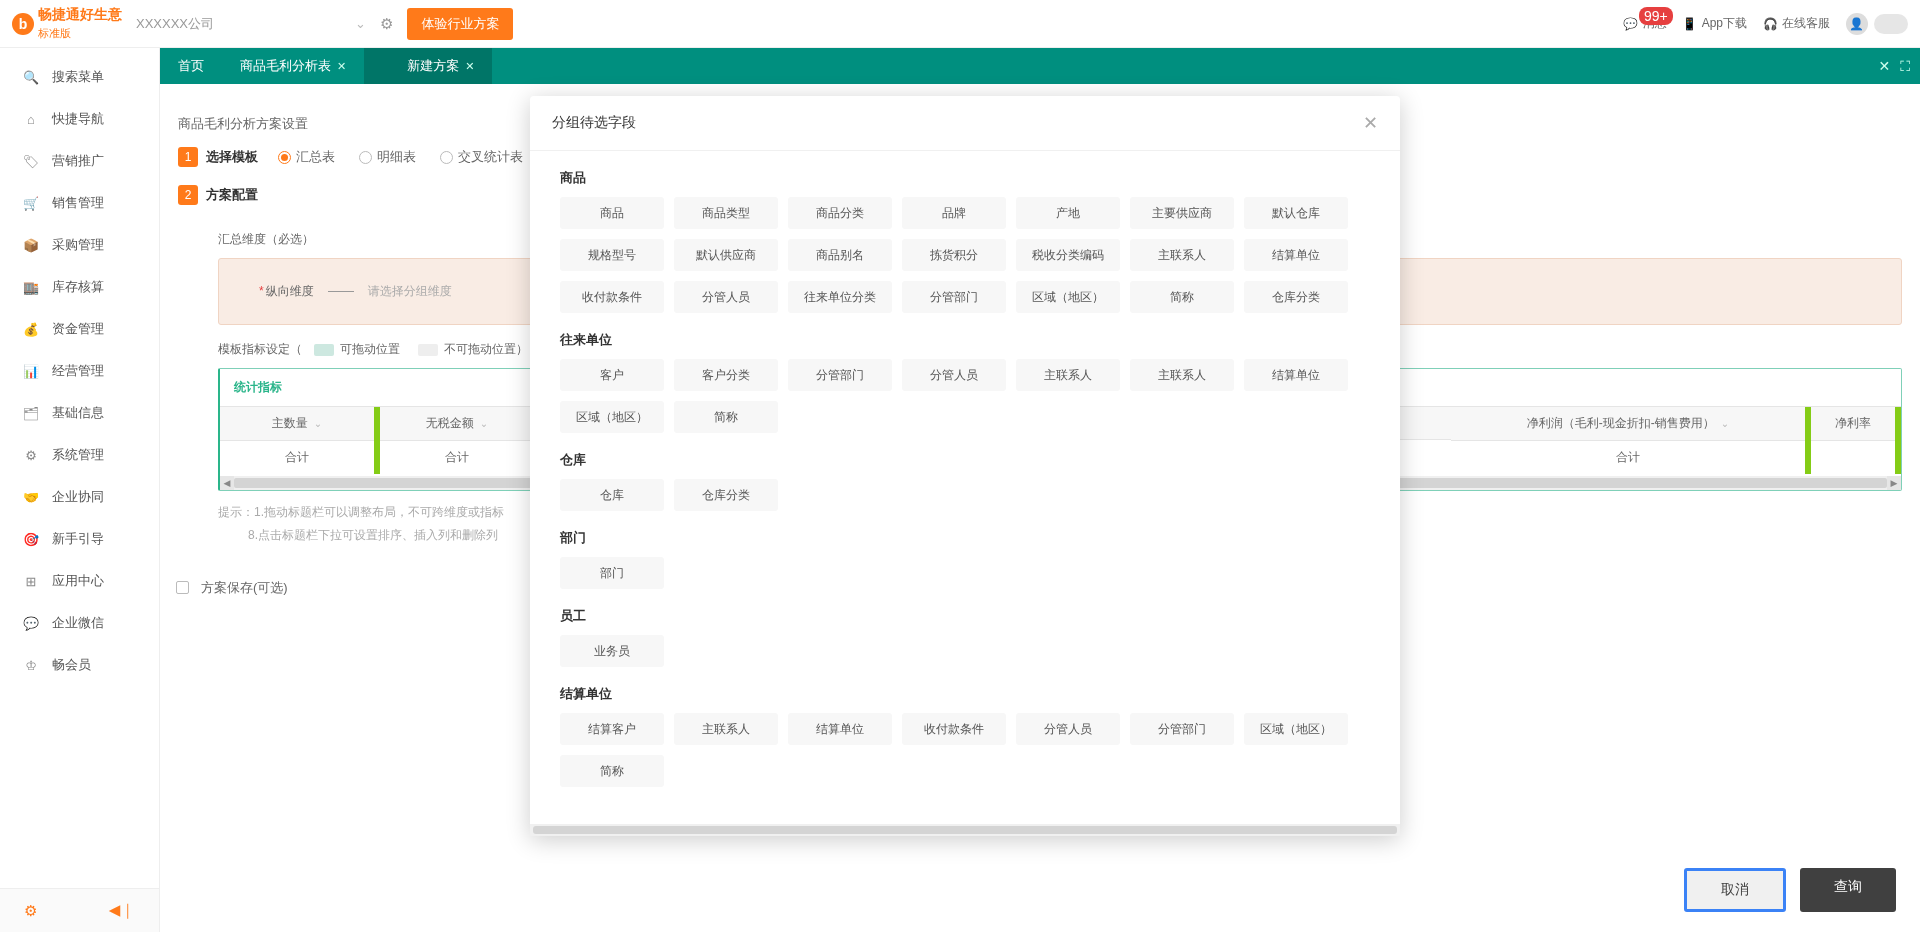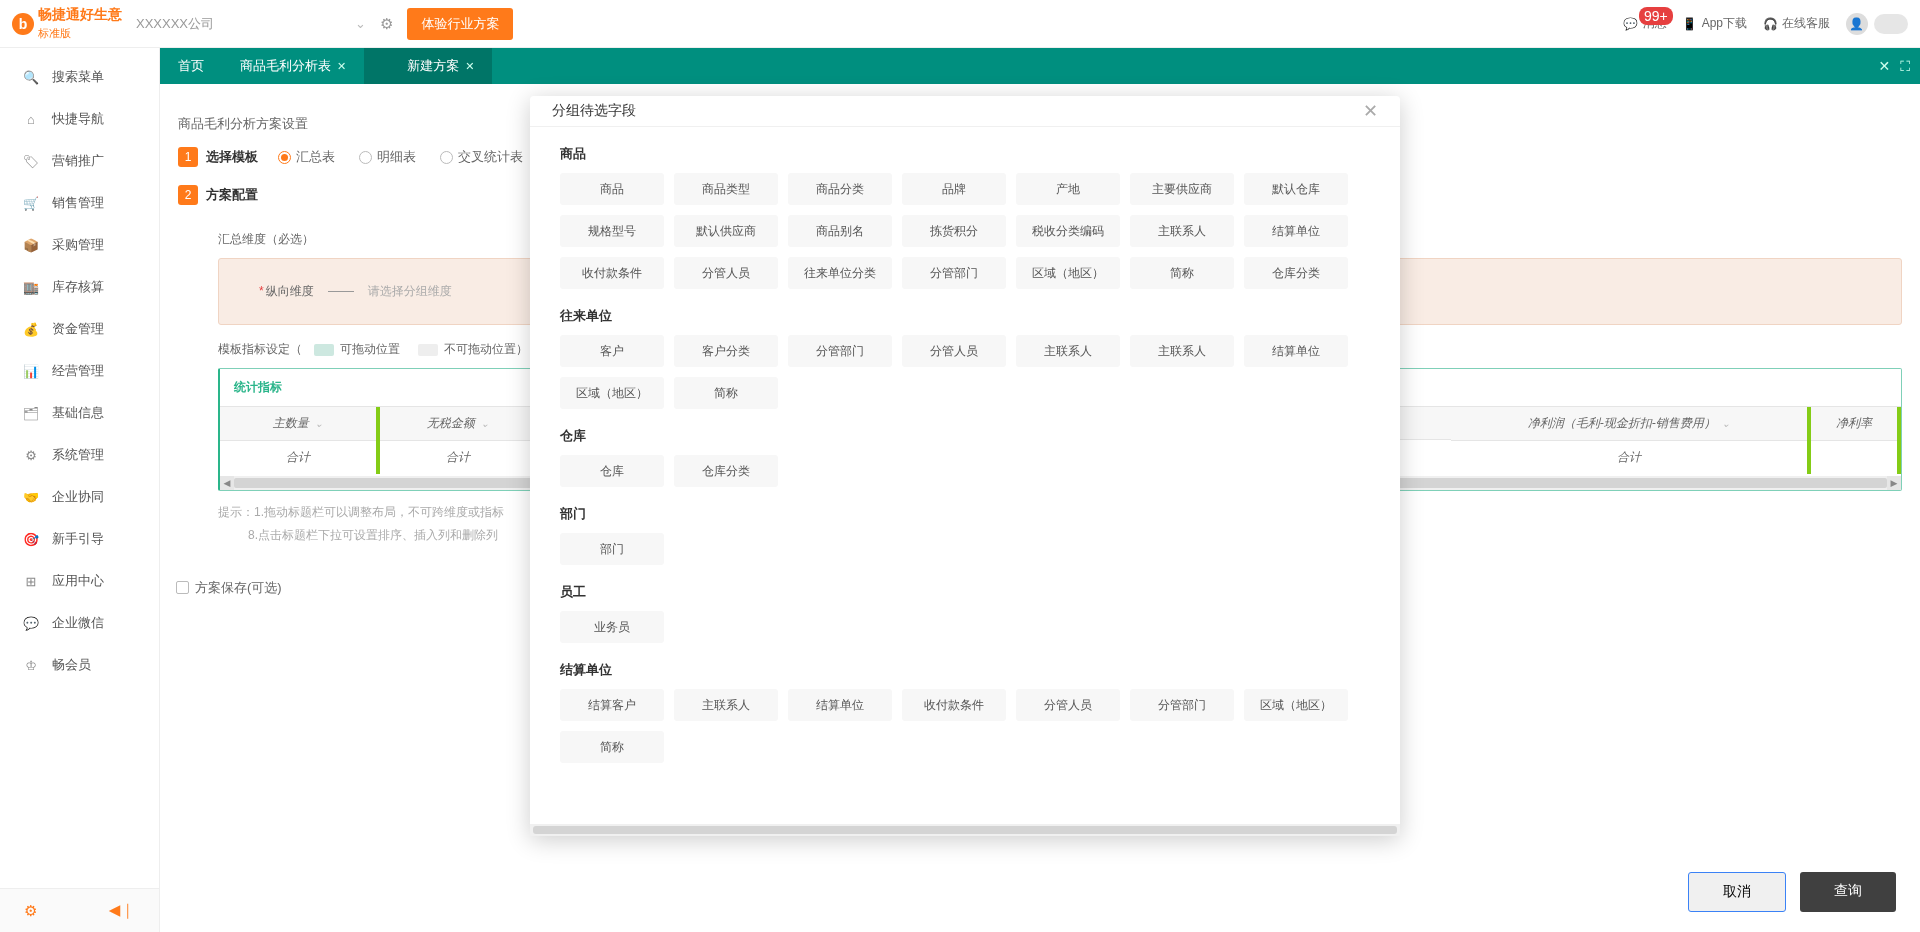--- a/index.html
+++ b/index.html
@@ -63,43 +63,43 @@
 .indicator-row { display: flex; align-items: center; margin-top: 16px; margin-bottom: 10px; font-size: 12px; color: #666; }
 .ind-label { margin-right: 12px; }
 .legend { display: flex; align-items: center; gap: 6px; margin-right: 18px; }
 .leg-box { width: 20px; height: 12px; border-radius: 2px; }
 .leg-a { background: #cde8e0; }
 .leg-b { background: #eee; }
 
 .stats-box { border: 1px solid #7fd0b8; border-left: 2px solid #2ab58a; border-radius: 2px; }
 .stats-header { padding: 10px 14px; color: #2ab58a; font-size: 12px; font-weight: bold; border-bottom: 1px solid #e5e5e5; }
 .stats-table { display: flex; }
-.st-col { border-right: 4px solid #84cc16; font-style: italic; }
+.st-col { border-right: 6px solid #84cc16; }
 .st-head { background: #f7f7f7; padding: 8px 0; text-align: center; font-size: 12px; color: #666; border-bottom: 1px solid #e5e5e5; display: flex; align-items: center; justify-content: center; gap: 6px; }
 .st-body { padding: 8px 0; text-align: center; font-size: 12px; color: #666; }
 .st-chev { color: #bbb; font-size: 10px; }
 .scroll-track { height: 14px; background: #f0f0f0; display: flex; align-items: center; position: relative; margin-top: 2px; }
 .scroll-arrow { width: 14px; height: 14px; background: #e6e6e6; display: flex; align-items: center; justify-content: center; font-size: 9px; color: #888; }
 .scroll-thumb { position: absolute; left: 14px; right: 14px; top: 2px; bottom: 2px; background: #d4d4d4; border-radius: 2px; }
 .scroll-right { margin-left: auto; }
 
 .hints { font-size: 12px; color: #aaa; margin-top: 10px; line-height: 1.9; }
-.save-row { margin-top: 18px; display: flex; align-items: center; gap: 6px; font-size: 13px; color: #666; }
+.save-row { margin-top: 18px; display: flex; align-items: center; gap: 12px; font-size: 13px; color: #666; }
 .chk { width: 13px; height: 13px; border: 1px solid #bbb; border-radius: 2px; }
 
 
 .footer-btns { position: absolute; right: 24px; bottom: 20px; display: flex; gap: 14px; }
 .btn { padding: 10px 34px; border-radius: 3px; font-size: 14px; cursor: pointer; }
-.btn-cancel { background: #f0f0f0; color: #000000; border: 1px solid #3b82f6; }
+.btn-cancel { background: #f0f0f0; color: #404040; border: 3px solid #3b82f6; }
 .btn-query { background: #404040; color: #fff; border: none; }
 
 
 .overlay { position: absolute; inset: 0; background: rgba(0,0,0,0); }
 .modal { position: absolute; left: 530px; top: 96px; width: 870px; height: 740px; background: #fff; border-radius: 4px; box-shadow: 0 4px 24px rgba(0,0,0,0.2); display: flex; flex-direction: column; }
-.modal-header { padding: 4px 22px; font-size: 14px; color: #333; display: flex; align-items: center; border-bottom: 1px solid #f0f0f0; }
+.modal-header { padding: 16px 22px; font-size: 14px; color: #333; display: flex; align-items: center; border-bottom: 1px solid #f0f0f0; }
 .modal-close { margin-left: auto; color: #aaa; font-size: 18px; cursor: pointer; }
 .modal-body { flex: 1; overflow-y: auto; padding: 18px 30px; position: relative; }
 .modal-body::-webkit-scrollbar { width: 8px; }
 .modal-body::-webkit-scrollbar-thumb { background: #ccc; border-radius: 4px; }
 .field-group { margin-bottom: 18px; }
 .fg-title { font-size: 13px; color: #333; font-weight: bold; margin-bottom: 10px; }
 .fg-btns { display: flex; flex-wrap: wrap; gap: 10px; }
 .fg-btn { width: 104px; height: 32px; background: #f7f7f7; border-radius: 3px; display: flex; align-items: center; justify-content: center; font-size: 12px; color: #555; cursor: pointer; }
 .modal-foot-scroll { height: 12px; background: #f0f0f0; position: relative; }
 .modal-foot-scroll .mthumb { height: 8px; margin: 2px 3px; background: #d4d4d4; border-radius: 3px; }

